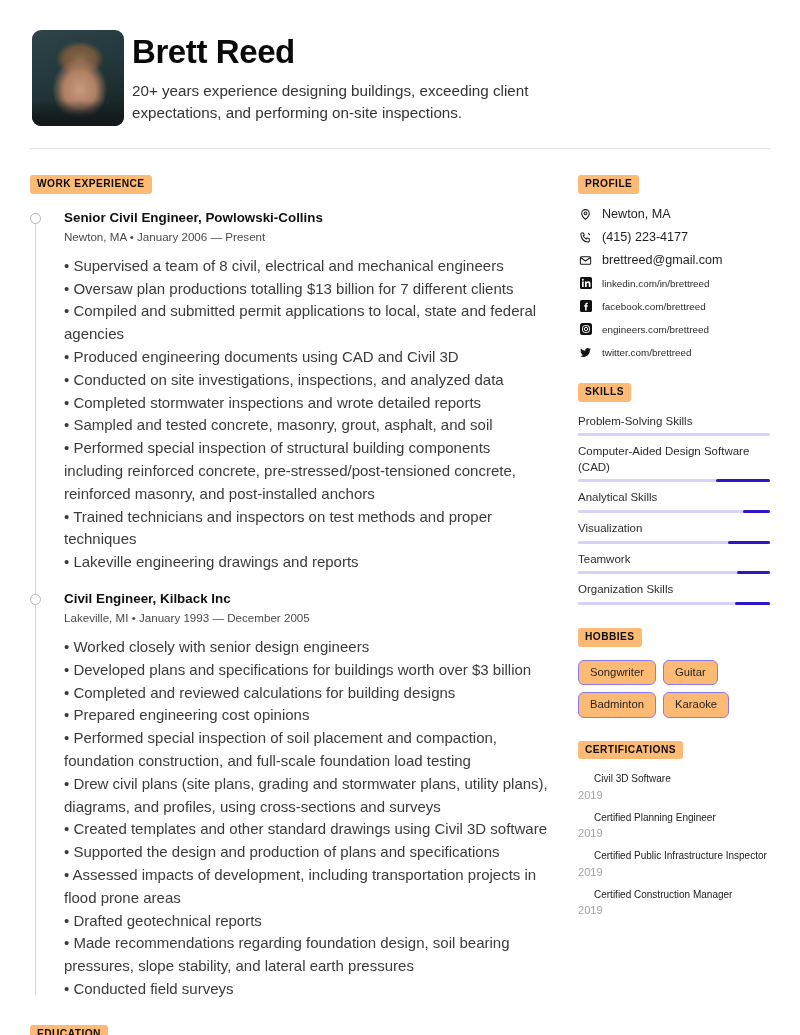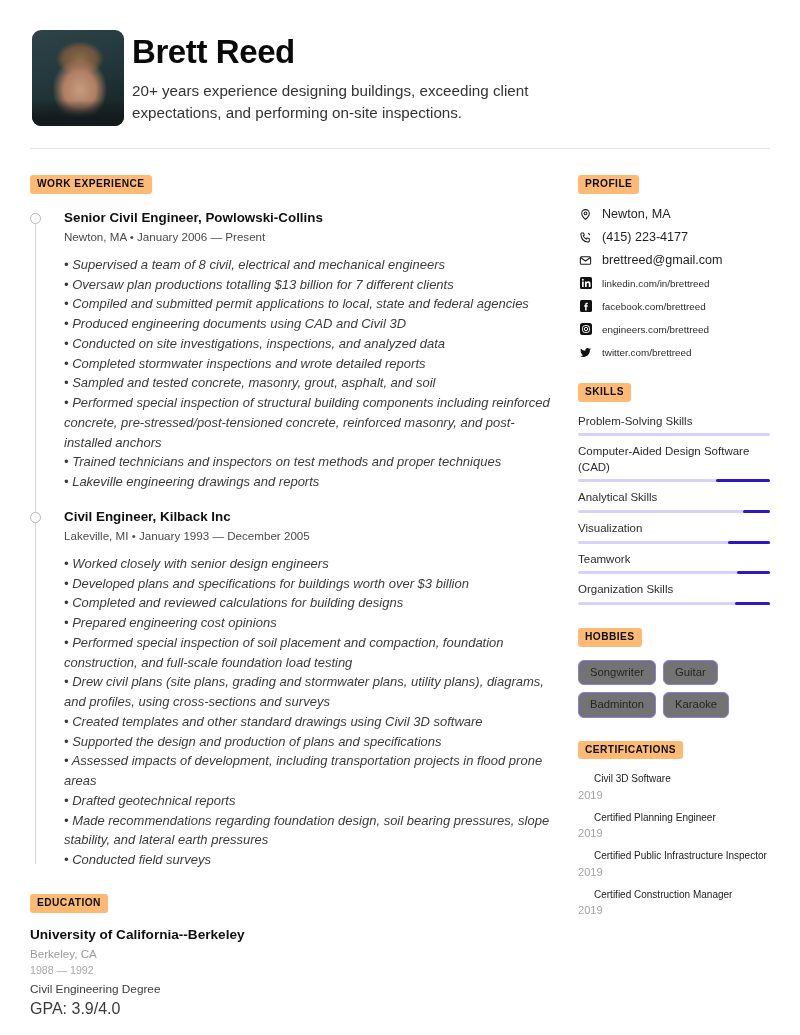--- a/index.html
+++ b/index.html
@@ -134,24 +134,23 @@
   .job-meta {
     margin-top: 3px;
     font-size: 11.6px;
     color: #4a4a4a;
     line-height: 1.35;
   }
 
   .bullets { margin-top: 10px; }
 
   .bullet {
-    font-size: 13px;
+    font-size: 15px;
     line-height: 1.52;
     color: #3b3b3b;
-    font-style: italic;
   }
 
   
   .edu { margin-top: 14px; }
   .edu-school {
     font-size: 13.6px;
     font-weight: 700;
     color: #101010;
   }
   .edu-loc {
@@ -234,21 +233,21 @@
     display: flex;
     flex-wrap: wrap;
     gap: 7px;
   }
   .chip {
     border: 1.2px solid #8b7bea;
     border-radius: 6px;
     padding: 5px 11px;
     font-size: 11.3px;
     color: #252525;
-    background: #737373;
+    background: #fdba74;
     line-height: 1.2;
   }
 
   
   .certs { margin-top: 13px; }
   .cert { margin-bottom: 10px; }
   .cert:last-child { margin-bottom: 0; }
   .cert-name {
     font-size: 10px;
     color: #212121;

